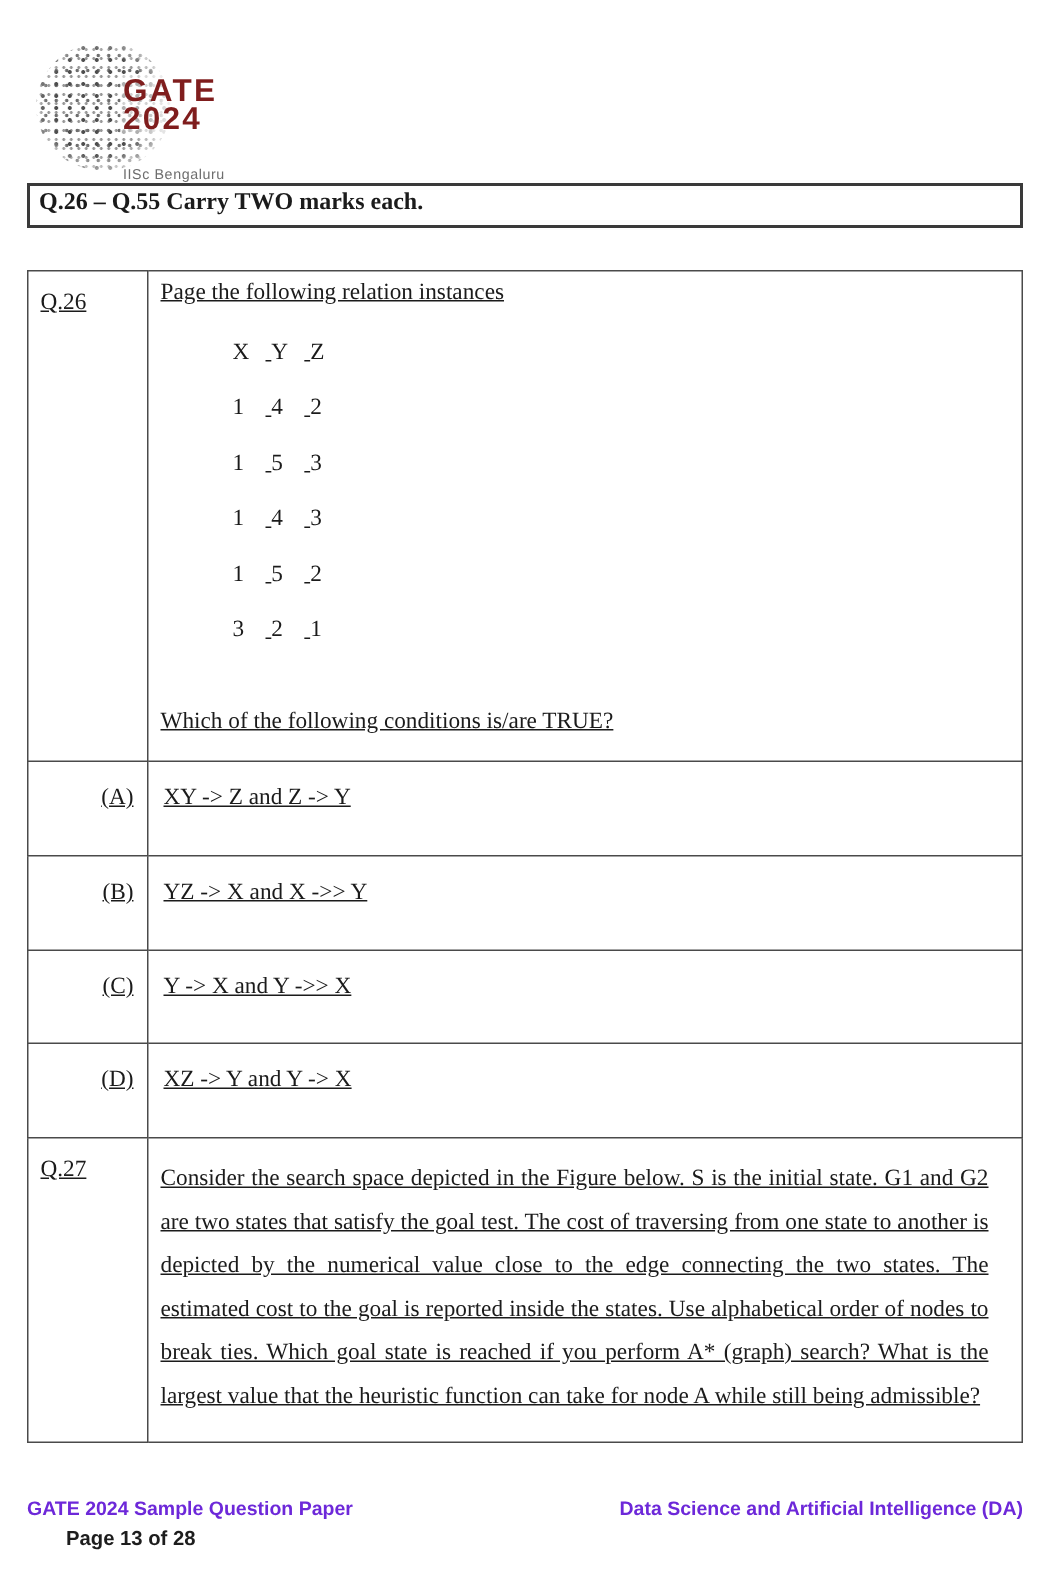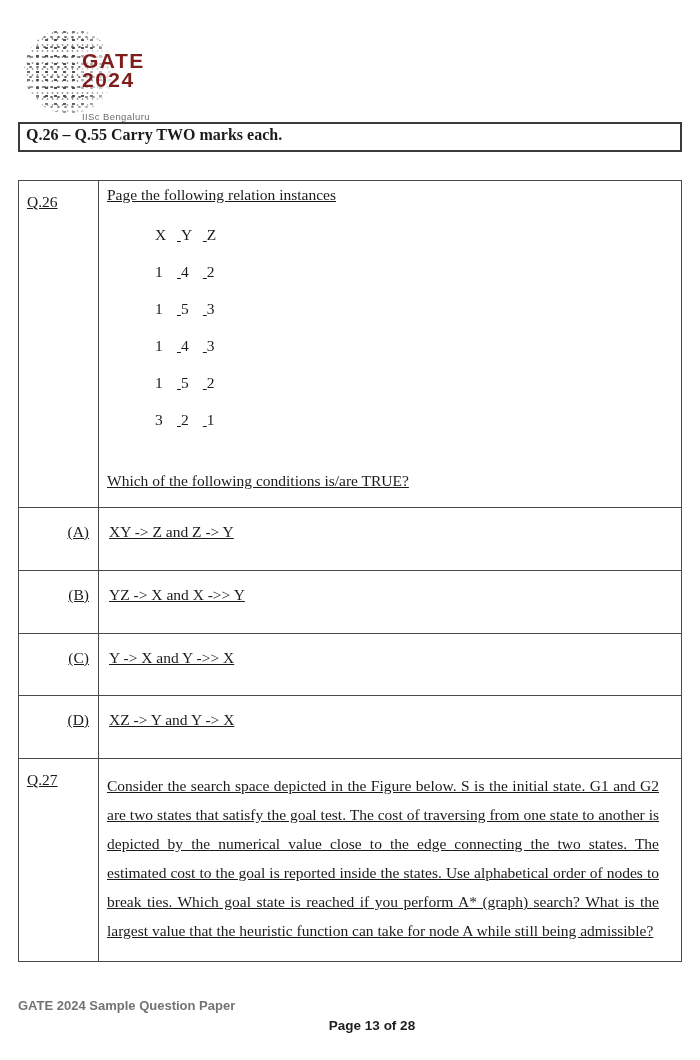--- a/index.html
+++ b/index.html
@@ -70,25 +70,25 @@
   .q27text {
     font-size:15.5px; line-height:29px; text-align:justify;
     padding-right:2px;
   }
 
   
   .footer-row {
     position:absolute; left:18px; top:998px; width:664px;
     display:flex; justify-content:space-between;
     font-family:"Liberation Sans", sans-serif;
-    font-size:13px; font-weight:bold; color:#737373;
+    font-size:13px; font-weight:bold; color:#6d28d9;
   }
   .footer-page {
     position:absolute; left:0; top:1018px; width:700px;
-    text-align:center;
+    text-align:left;
     font-family:"Liberation Sans", sans-serif;
     font-size:13.5px; font-weight:bold; color:#1d1d1d;padding-left:44px;
   }
 </style>
 </head>
 <body>
 
 <div class="logo">
   <div class="globe"></div>
   <div class="logo-text">
@@ -169,14 +169,15 @@
     <td class="qno">Q.27</td>
     <td class="q27body">
       <div class="q27text">Consider the search space depicted in the Figure below. S is the initial state. G1 and G2 are two states that satisfy the goal test.  The cost of traversing from one state to another is depicted by the numerical value close to the edge connecting the two states. The estimated cost to the goal is reported inside the states. Use alphabetical order of nodes to break ties. Which goal state is reached if you perform A* (graph) search? What is the largest value that the heuristic function can take for node A while still being admissible?</div>
     </td>
   </tr>
 </tbody>
   </table>
 
 <div class="footer-row">
   <span>GATE 2024 Sample Question Paper</span>
+  <span>Data Science and Artificial Intelligence (DA)</span>
 </div>
 <div class="footer-page">Page 13 of 28</div>
 
 </body></html>

